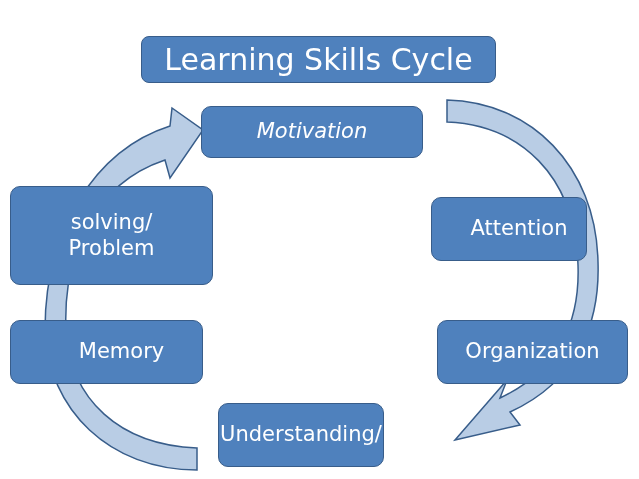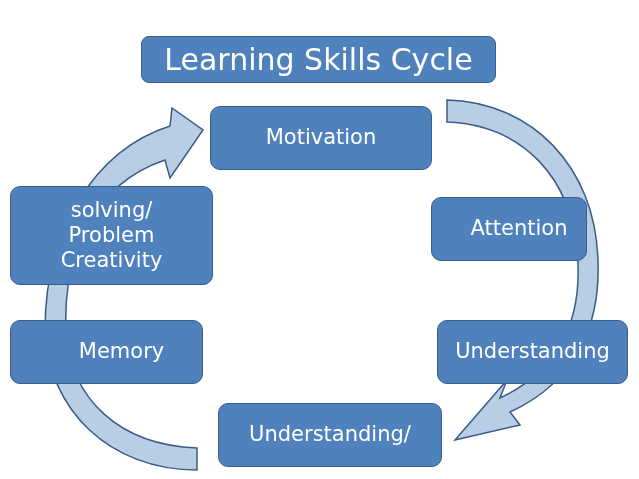--- a/index.html
+++ b/index.html
@@ -19,29 +19,28 @@
 
 <svg class="arrows" width="639" height="479">
 
   <path d="M447,122 C520,125 575,175 578,265 C580,320 560,370 500,398 L507,380 L455,440 L520,425 L510,412 C580,380 600,320 598,262 C596,165 530,102 447,100 Z" fill="#b9cde5" stroke="#385d8a" stroke-width="1.5"></path>
 
   <path d="M197,448 C120,445 70,400 66,330 C63,260 90,185 165,160 L170,178 L203,130 L172,108 L170,126 C95,150 45,230 45,330 C48,410 110,470 197,470 Z" fill="#b9cde5" stroke="#385d8a" stroke-width="1.5"></path>
 </svg>
 
 <div class="box title" style="left:141px; top:36px; width:355px; height:47px;">Learning Skills Cycle</div>
 
-<div class="box" style="left:210px; top:106px; width:222px; height:64px;">Motivation</div>
+<div class="box" style="left:201px; top:106px; width:222px; height:52px;font-style:italic;">Motivation</div>
 
 <div class="box" style="left:431px; top:197px; width:156px; height:64px;padding-left:20px;">Attention</div>
 
-<div class="box" style="left:437px; top:320px; width:191px; height:64px;">Understanding</div>
+<div class="box" style="left:437px; top:320px; width:191px; height:64px;">Organization</div>
 
-<div class="box lines" style="left:218px; top:403px; width:224px; height:64px; flex-direction:row;">
+<div class="box lines" style="left:218px; top:403px; width:166px; height:64px; flex-direction:row;">
   <span>Understanding/</span>
 </div>
 
 <div class="box" style="left:10px; top:320px; width:193px; height:64px;padding-left:30px;">Memory</div>
 
 <div class="box lines" style="left:10px; top:186px; width:203px; height:99px; flex-direction:column;">
   <span>solving/</span>
   <span>Problem</span>
-  <span>Creativity</span>
 </div>
 
 </body></html>

